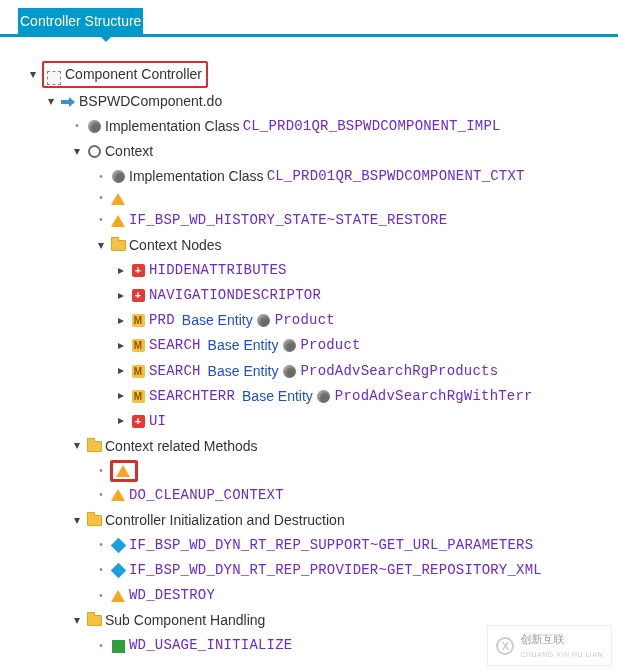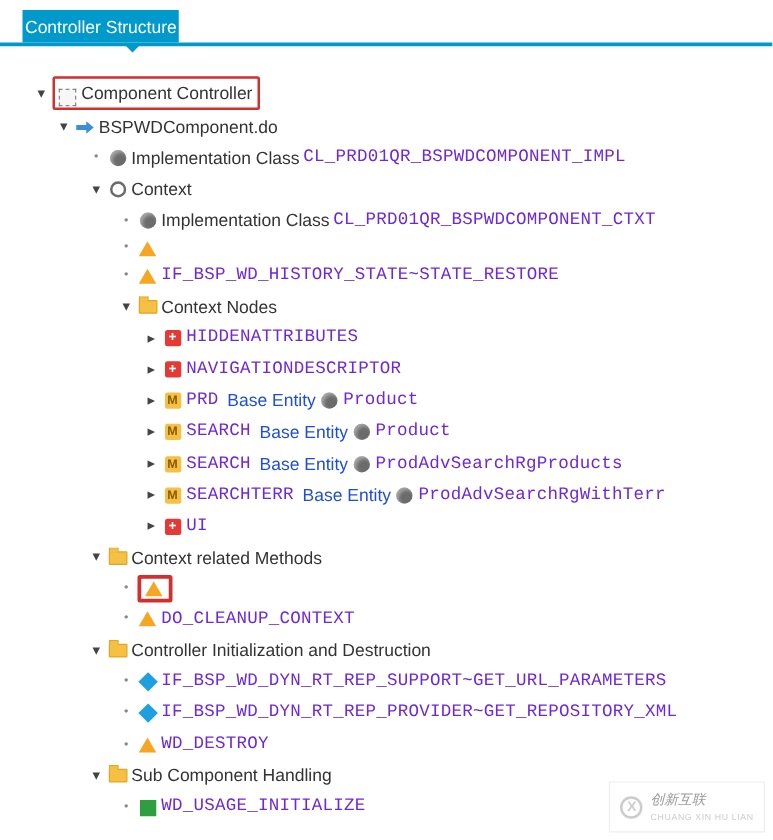--- a/index.html
+++ b/index.html
@@ -356,16 +356,16 @@
         <span class="ic-green"></span>
       </span>
     <span class="mono">WD_USAGE_INITIALIZE</span>
   </div>
 
 </div>
 
 <div class="watermark">
   <span class="wlogo">X</span>
   <span>
-    <span style="color:#999;font-style:italic;">创新互联</span><br>
+    <span style="color:#999;">创新互联</span><br>
     <span style="font-size:7px;color:#ccc;letter-spacing:0.5px;">CHUANG XIN HU LIAN</span>
   </span>
 </div>
 
 </body></html>

